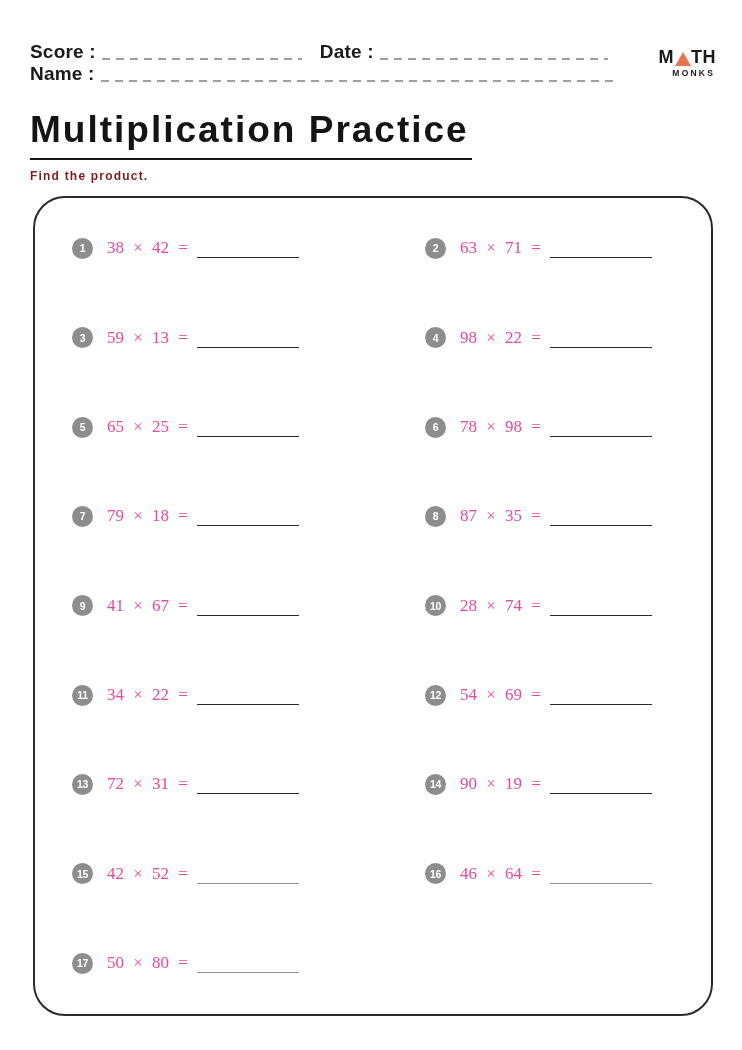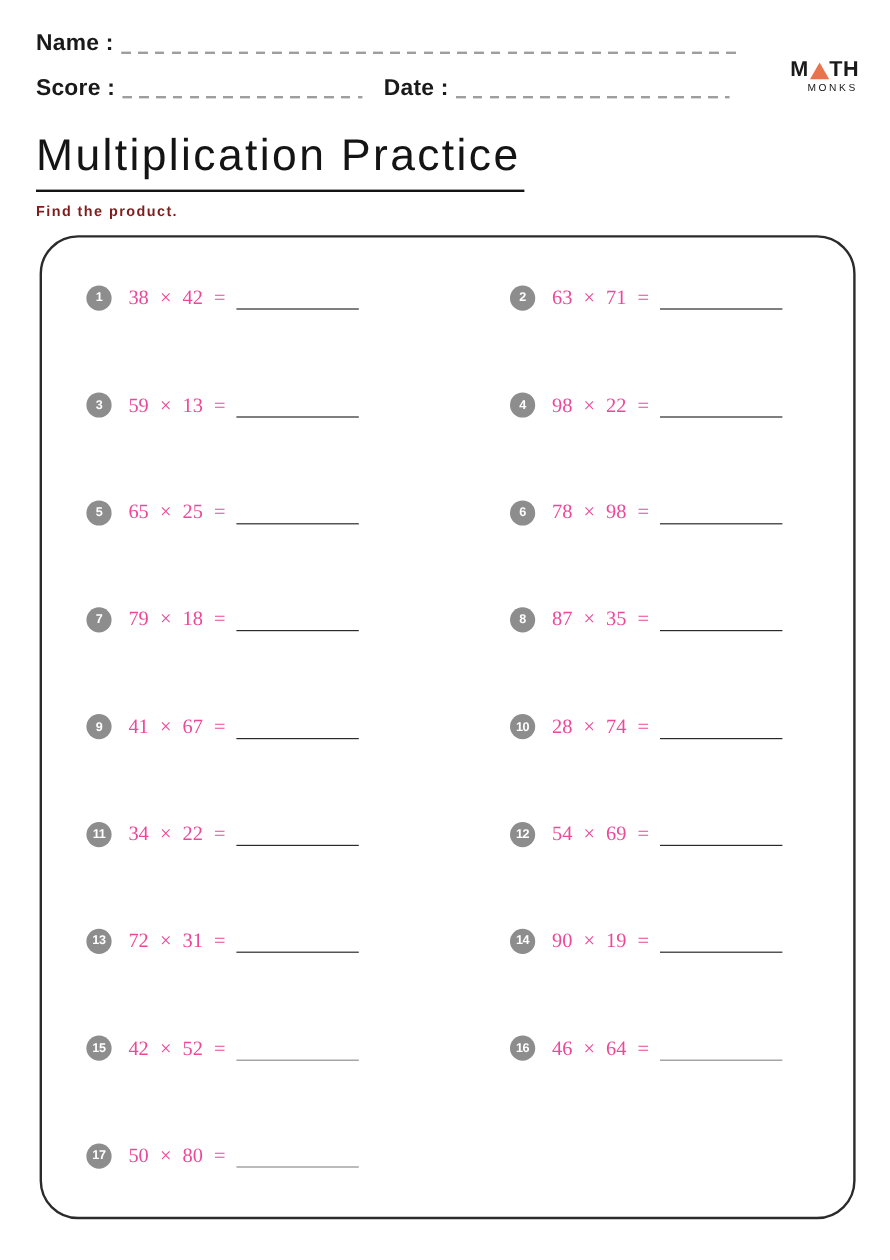--- a/index.html
+++ b/index.html
@@ -28,26 +28,26 @@
 
   
   .logo { position: absolute; top: 48px; right: 26px; text-align: right; }
   .logo-math { display: flex; align-items: flex-end; justify-content: flex-end; font-weight: bold; font-size: 18px; letter-spacing: 0.5px; line-height: 1; }
   .logo-tri {
     width: 0; height: 0; display: inline-block;
     border-left: 8px solid transparent; border-right: 8px solid transparent;
     border-bottom: 14px solid #e8734e;
     margin: 0 0.5px 0 0.5px;
   }
-  .logo-monks { font-weight: normal; font-size: 8.5px; letter-spacing: 2.2px; margin-top: 2px; padding-right: 1px; }
+  .logo-monks { font-weight: bold; font-size: 8.5px; letter-spacing: 2.2px; margin-top: 2px; padding-right: 1px; }
 
   
   .title {
     margin-top: 25px;
-    font-size: 37px; font-weight: normal; letter-spacing: 2px;
+    font-size: 37px; font-weight: bold; letter-spacing: 2px;
     color: #141414;
     display: inline-block;
     border-bottom: 2.5px solid #141414;
     padding: 0 3px 7px 0;
     line-height: 1.1;
   }
   .instruction { margin-top: 9px; font-size: 12px; letter-spacing: 1.2px; font-weight: 700; color: #7f1d1d; }
 
   
   .box {
@@ -78,30 +78,30 @@
     border-bottom: 1.6px solid #2b2b2b;
     margin-left: 9px; transform: translateY(9px);
   }
   .answer-line.light { border-bottom-color: #8f8f8f; }
 </style>
 </head>
 <body>
 
 <div class="page">
 
-  <div class="hdr-row">
-    <span class="hdr-label">Name :</span>
-    <span class="dash-line name-line"></span>
-  </div>
-
   <div class="hdr-row row2">
     <span class="hdr-label">Score :</span>
     <span class="dash-line score-line"></span>
     <span class="hdr-label date-label">Date :</span>
     <span class="dash-line date-line"></span>
+  </div>
+
+  <div class="hdr-row">
+    <span class="hdr-label">Name :</span>
+    <span class="dash-line name-line"></span>
   </div>
 
   <div class="logo">
     <div class="logo-math">
       <span>M</span>
       <span class="logo-tri"></span>
       <span>TH</span>
     </div>
     <div class="logo-monks">MONKS</div>
   </div>

